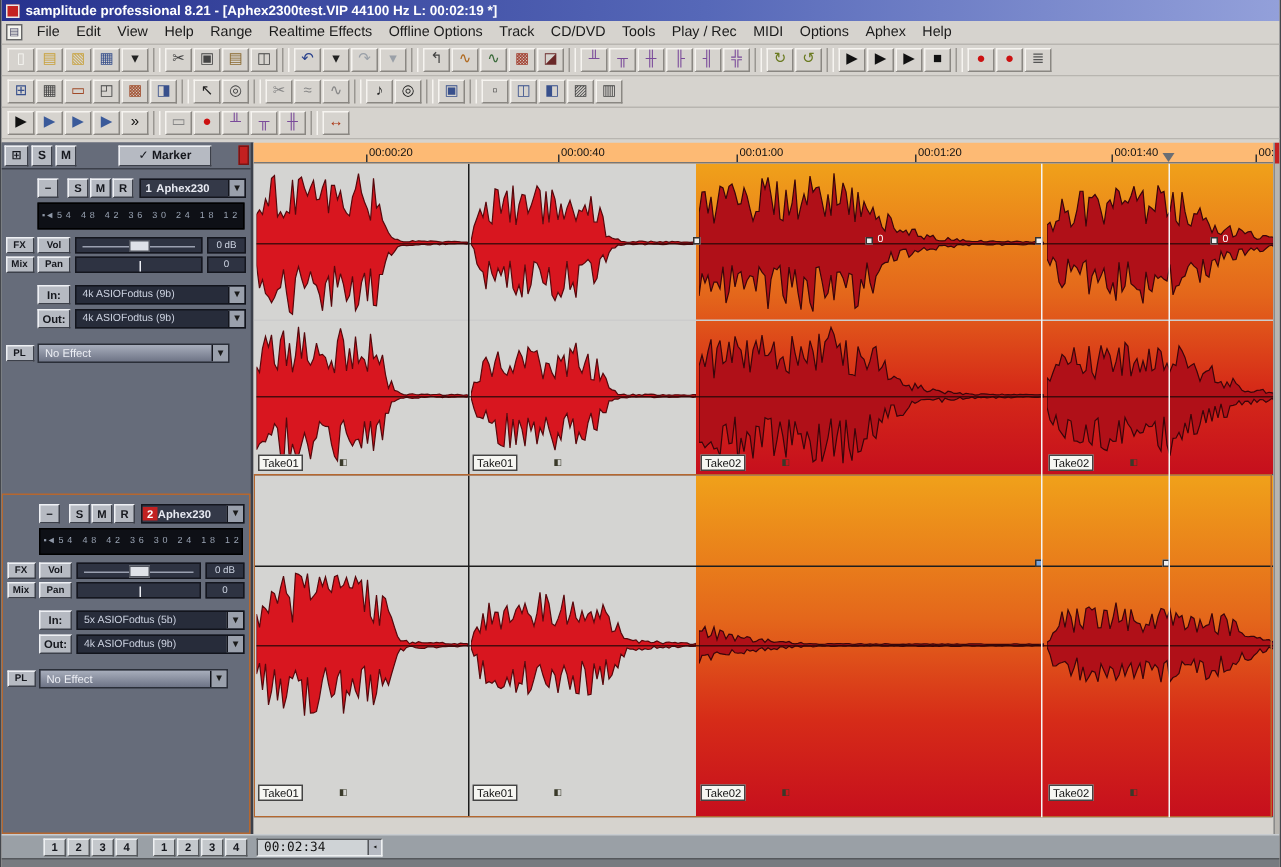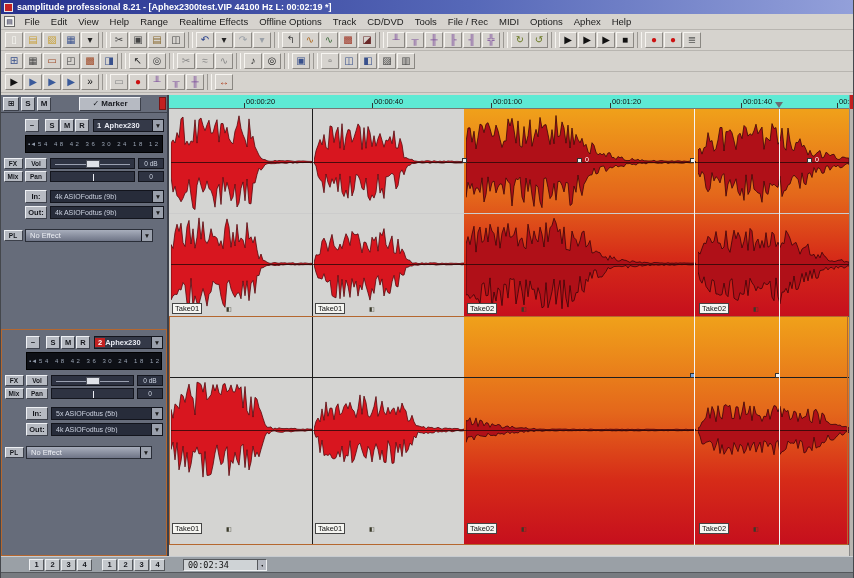--- a/index.html
+++ b/index.html
@@ -65,21 +65,21 @@
   .fxdd{flex:1;height:13px;background:linear-gradient(#a8aebc,#6e7486);border:1px solid #2a2e38;color:#eceef4;
     font-size:7.5px;display:flex;align-items:center;margin-right:14px;overflow:hidden;}
 
   
   .arrange{position:relative;flex:1;background:#d6d3ce;overflow:hidden;}
   .marker-row{position:relative;height:11px;width:680px;background:#c6c3be;border-bottom:1px solid #8a8a8a;overflow:hidden;}
   .mflag{position:absolute;top:0;display:flex;align-items:center;gap:2px;height:11px;white-space:nowrap;}
   .flagicon{width:0;height:0;border-left:4px solid transparent;border-right:4px solid transparent;
     border-top:7px solid #c05050;}
   .mlabel{font-size:7.5px;color:#222;}
-  .ruler{position:relative;height:14px;width:680px;background:#5eead4;border-bottom:1px solid #777;overflow:hidden;}
+  .ruler{position:relative;height:14px;width:680px;background:#fdba74;border-bottom:1px solid #777;overflow:hidden;}
   .rtick{position:absolute;bottom:0;width:1px;height:5px;background:#333;}
   .rlabel{position:absolute;top:2px;font-size:7.5px;color:#111;white-space:nowrap;}
   .rmark{position:absolute;top:7px;width:0;height:0;border-left:4px solid transparent;border-right:4px solid transparent;
     border-top:6px solid #6a6e74;}
   .tracks{position:relative;height:436px;width:680px;overflow:hidden;}
   .track{position:relative;overflow:hidden;border-bottom:1px solid #50535a;}
   .bg-grey{position:absolute;top:0;bottom:0;left:0;background:#d4d4d2;}
   .bg-orange{position:absolute;top:0;bottom:0;right:0;background:linear-gradient(#f0a11a,#e4671b 42%,#d62b18 72%,#c60f1d);}
   .clip{position:absolute;top:0;bottom:0;}
   .clip svg{position:absolute;left:0;}
@@ -100,21 +100,21 @@
 
   
   .statusbar{height:16px;background:#9aa0a6;display:flex;align-items:center;padding-left:28px;gap:2px;
     border-top:1px solid #c8ccd0;}
   .sgroup{display:flex;gap:1px;}
   .sbtn{width:15px;height:12px;background:#c4c8cc;border:1px solid;border-color:#eef0f2 #55585c #55585c #eef0f2;
     font-size:7.5px;line-height:10px;text-align:center;color:#16181e;font-weight:bold;}
   .sgap{width:6px;}
   .timebox{width:84px;height:12px;background:#cfd3d6;border:1px solid;border-color:#55585c #eef0f2 #eef0f2 #55585c;
     font-family:"DejaVu Sans Mono",monospace;font-size:8.5px;color:#111;display:flex;align-items:center;
-    padding-left:4px;margin-left:16px;}
+    padding-left:4px;margin-left:4px;}
   .tspin{margin-left:auto;width:9px;height:100%;background:#b6bac2;font-size:5px;line-height:10px;text-align:center;
     border-left:1px solid #55585c;}
   .bottom-edge{height:6px;background:#777b80;border-top:1px solid #55585c;}
 </style>
 </head>
 <body>
 
 <div class="win">
 
   <div class="titlebar">
@@ -128,21 +128,21 @@
         <span class="mitem">File</span>
         <span class="mitem">Edit</span>
         <span class="mitem">View</span>
         <span class="mitem">Help</span>
         <span class="mitem">Range</span>
         <span class="mitem">Realtime Effects</span>
         <span class="mitem">Offline Options</span>
         <span class="mitem">Track</span>
         <span class="mitem">CD/DVD</span>
         <span class="mitem">Tools</span>
-        <span class="mitem">File / Rec</span>
+        <span class="mitem">Play / Rec</span>
         <span class="mitem">MIDI</span>
         <span class="mitem">Options</span>
         <span class="mitem">Aphex</span>
         <span class="mitem">Help</span>
       </span>
   </div>
 
   <div class="toolbar" id="tb1">
       <span class="tbtn" style="color: rgb(248, 248, 244);">▯</span>
       <span class="tbtn" style="color: rgb(200, 162, 60);">▤</span>

